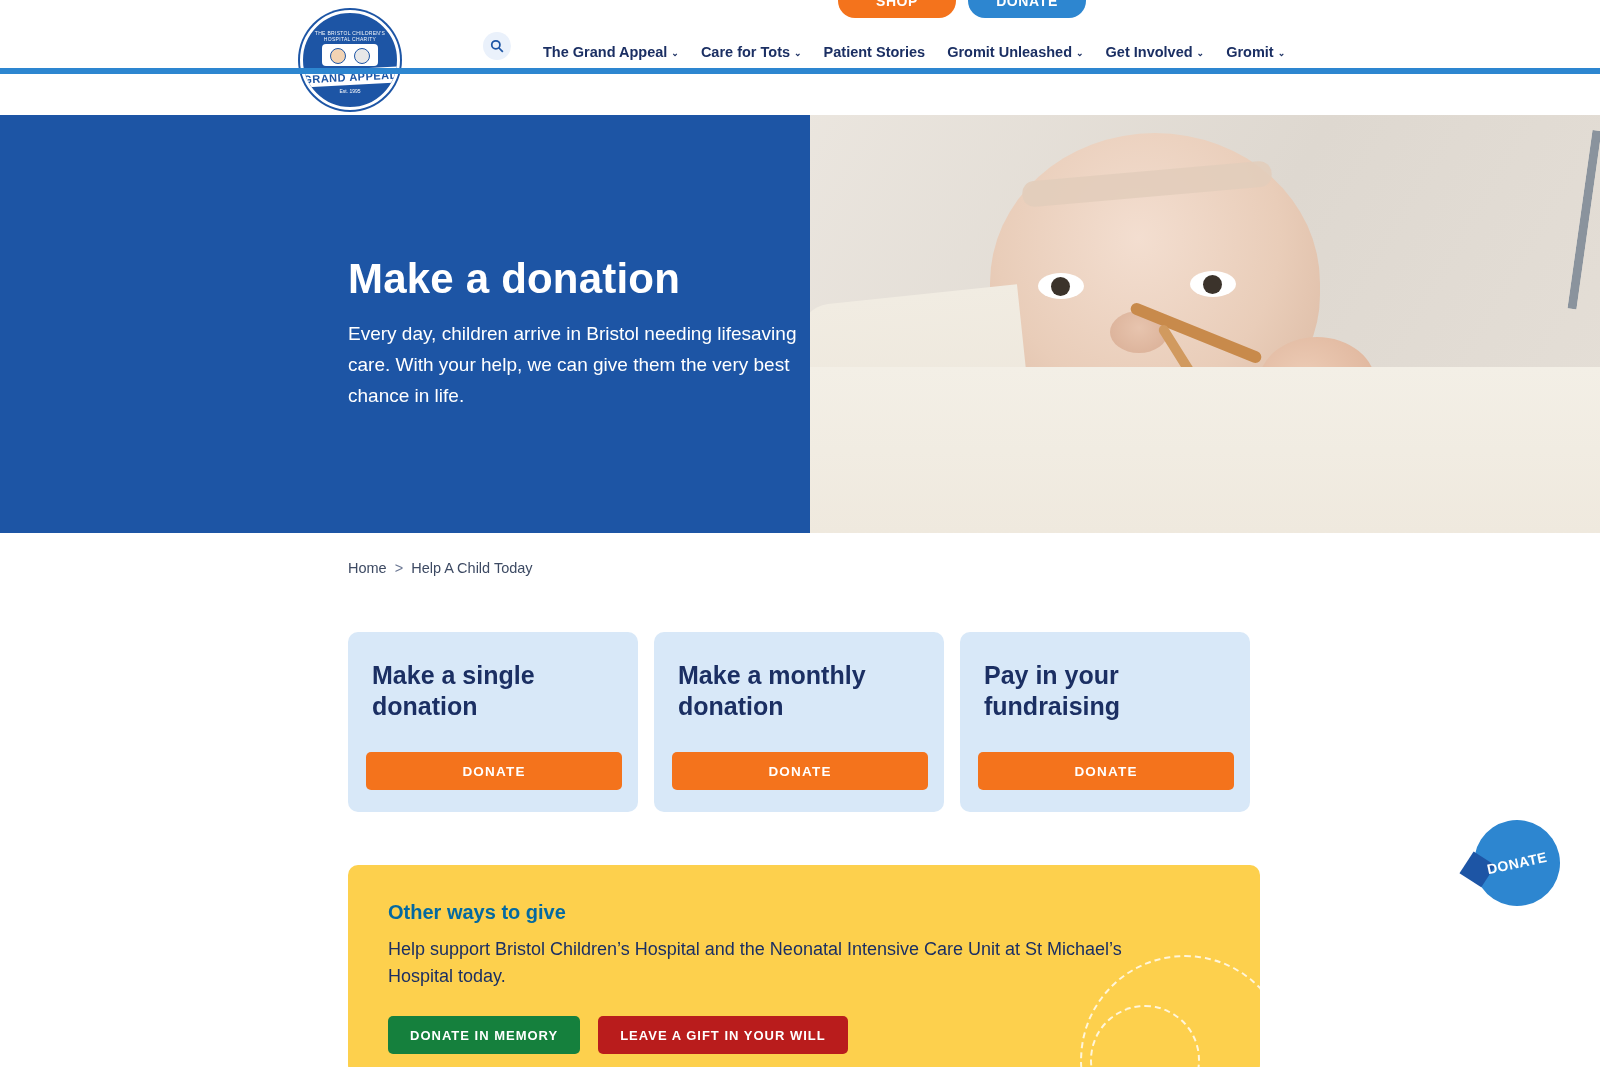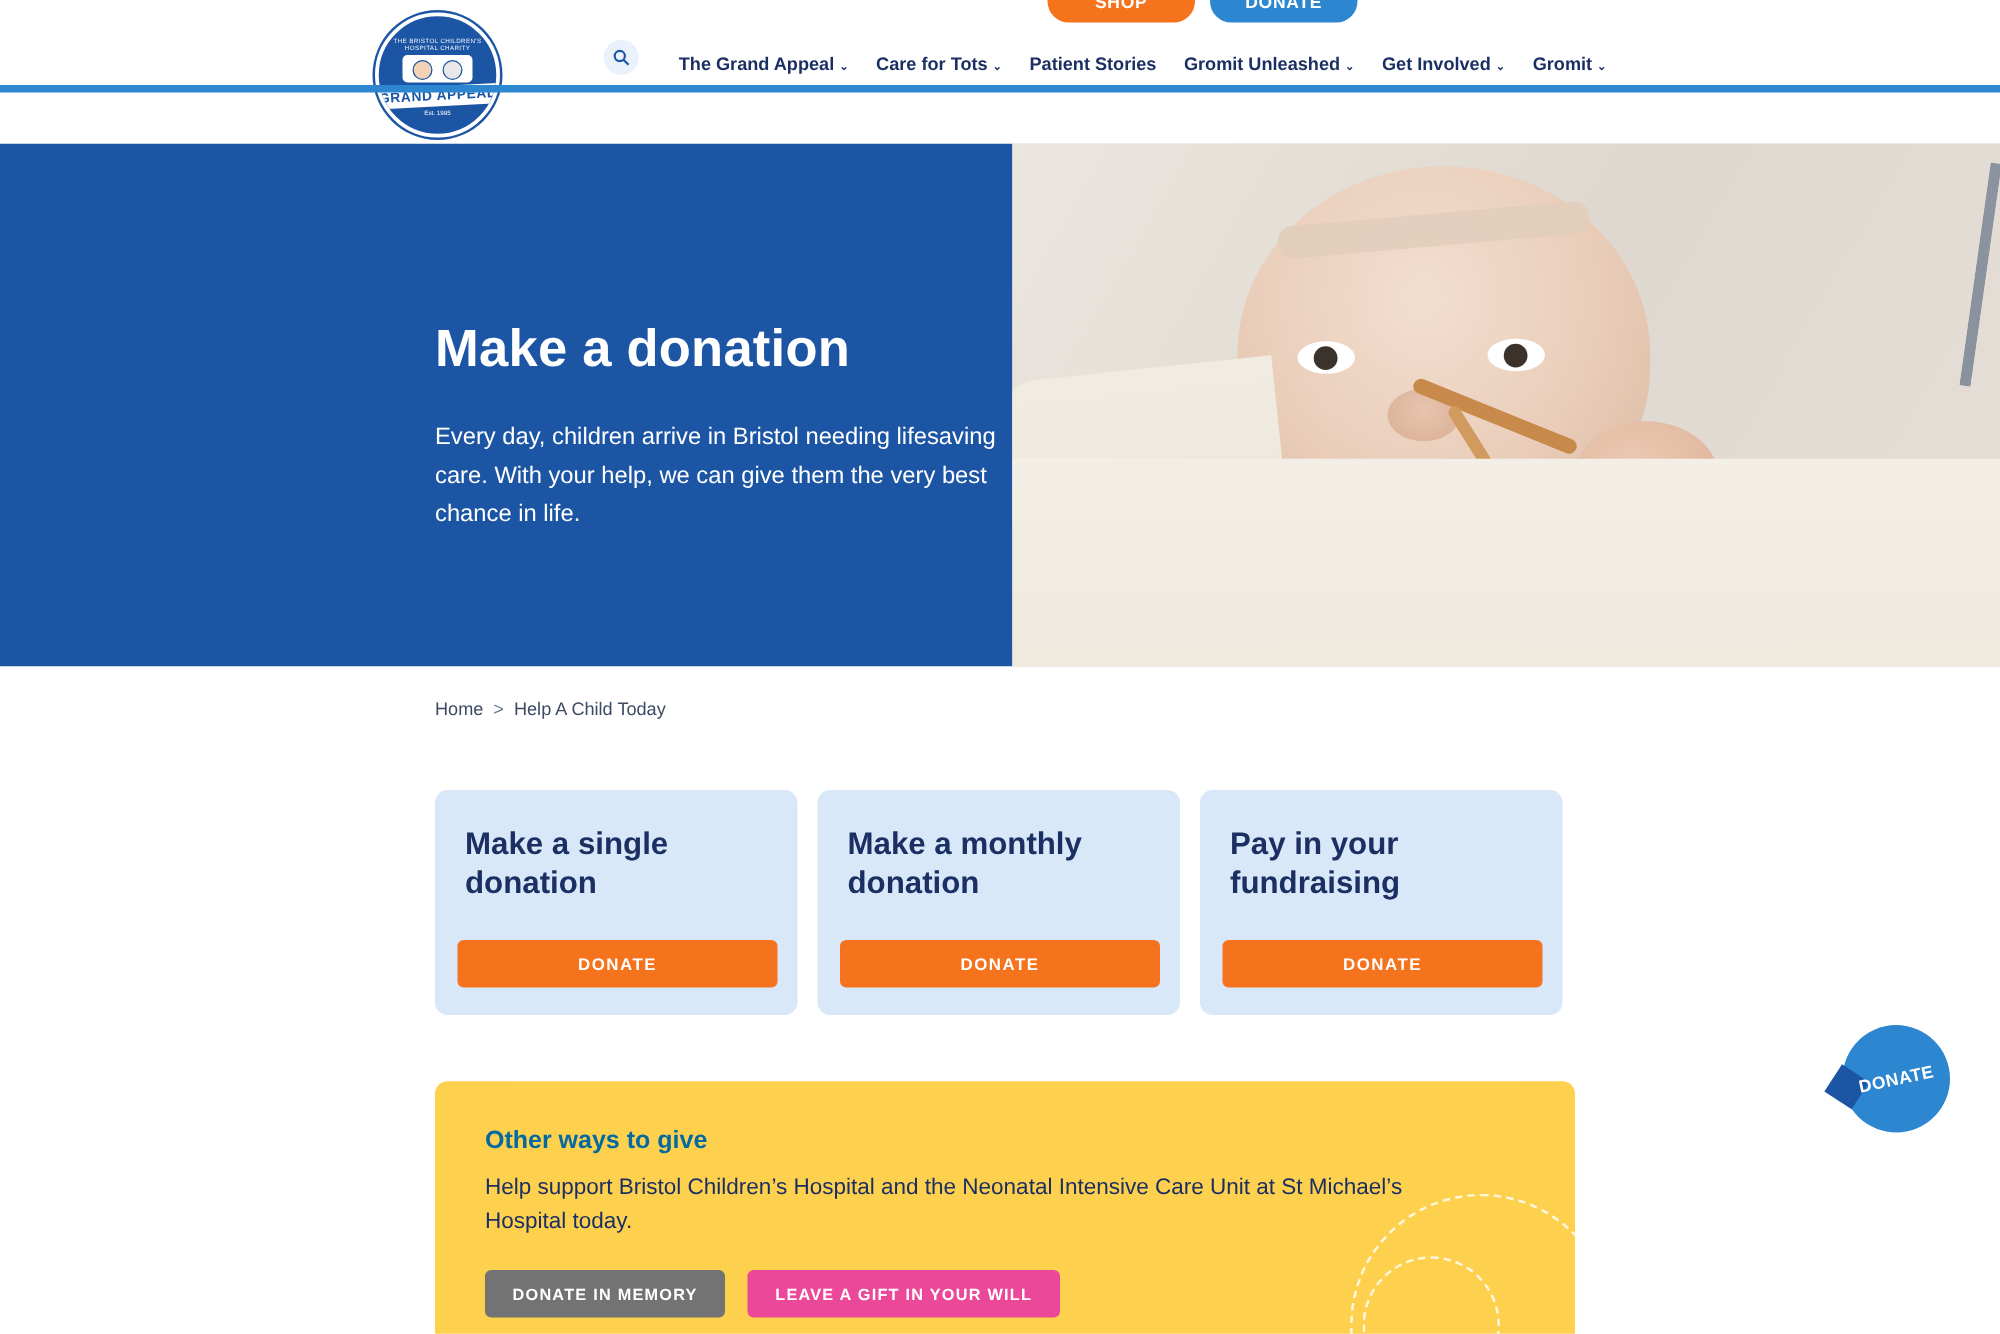--- a/index.html
+++ b/index.html
@@ -82,21 +82,21 @@
 
   
   .hero { position: absolute; top: 115px; left: 0; width: 1600px; height: 418px; }
   .hero-left {
     position: absolute; left: 0; top: 0; width: 810px; height: 418px;
     background: #1d55a5;
   }
   .hero-text { position: absolute; left: 348px; top: 140px; width: 460px; }
   .hero-title {
     font-size: 42px; font-weight: bold; color: #fff; letter-spacing: .2px;
-    margin-bottom: 32px;
+    margin-bottom: 16px;
   }
   .hero-sub {
     font-size: 19px; line-height: 1.62; color: #fff; font-weight: 500;
   }
 
   .hero-right {
     position: absolute; left: 810px; top: 0; width: 790px; height: 418px;
     overflow: hidden; background: #cfc9c2;
   }
   .photo-bg {
@@ -196,26 +196,26 @@
     background: #fdd04d; border-radius: 10px; padding: 36px 40px; overflow: hidden;
   }
   .other-title {
     font-size: 20px; font-weight: bold; color: #0369a1; margin-bottom: 12px;
   }
   .other-text {
     font-size: 18px; line-height: 1.5; color: #1b2f63; max-width: 760px;
   }
   .other-btns { display: flex; gap: 18px; margin-top: 26px; }
   .btn-blue {
-    height: 38px; padding: 0 22px; background: #737373; color: #fff;
+    height: 38px; padding: 0 22px; background: #15803d; color: #fff;
     border: none; border-radius: 5px; font-size: 13px; font-weight: bold;
     letter-spacing: 1px; cursor: pointer;
   }
   .btn-orange {
-    height: 38px; padding: 0 22px; background: #ec4899; color: #fff;
+    height: 38px; padding: 0 22px; background: #b91c1c; color: #fff;
     border: none; border-radius: 5px; font-size: 13px; font-weight: bold;
     letter-spacing: 1px; cursor: pointer;
   }
   .deco-circle {
     position: absolute; right: -30px; bottom: -90px; width: 210px; height: 210px;
     border: 2px dashed #ffffff; border-radius: 50%; opacity: .8;
   }
   .deco-circle2 {
     position: absolute; right: 60px; bottom: -40px; width: 110px; height: 110px;
     border: 2px dashed #ffffff; border-radius: 50%; opacity: .8;

